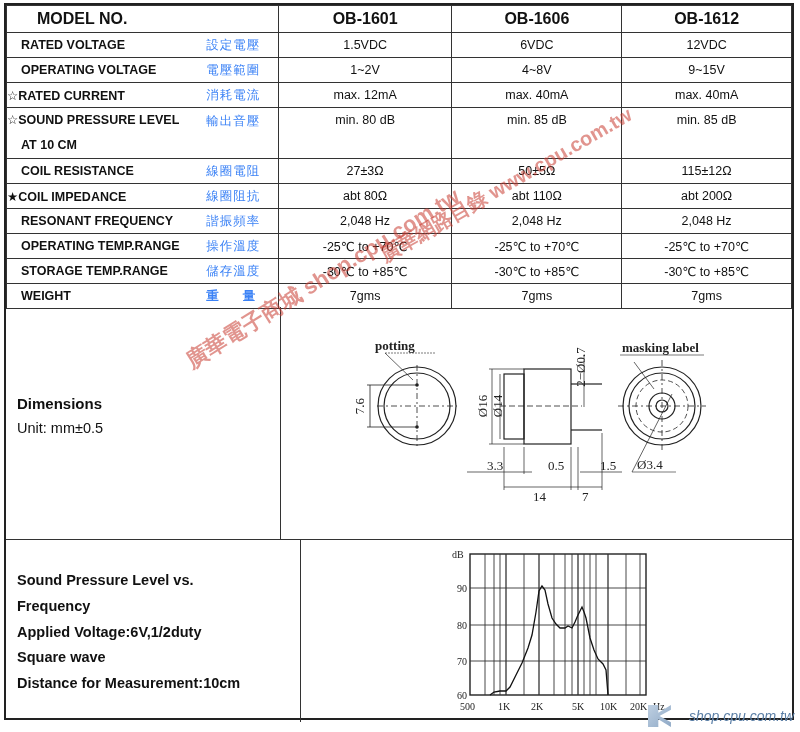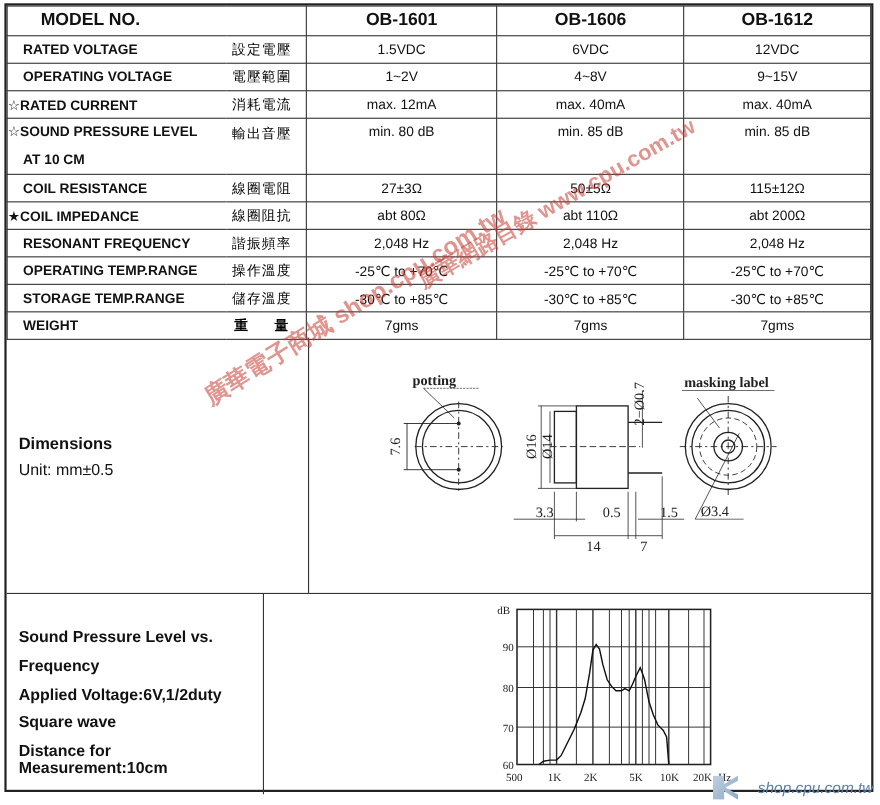--- a/index.html
+++ b/index.html
@@ -5,38 +5,38 @@
   * { box-sizing: border-box; margin: 0; padding: 0; }
   html, body { width: 800px; height: 732px; background: #fff; overflow: hidden; }
   body { position: relative; font-family: "Liberation Sans", "DejaVu Sans", sans-serif; color: #111; }
 
   .sheet { position: absolute; left: 4px; top: 3px; width: 790px; height: 717px; border: 2px solid #222; }
 
   table.spec { position: absolute; left: 0; top: 0; width: 786px; border-collapse: collapse; }
   table.spec td { border: 1.5px solid #333; height: 25px; font-size: 12.5px; text-align: center; vertical-align: middle; padding: 0; }
   table.spec td.label { text-align: left; font-weight: bold; font-size: 12.5px; padding-left: 14px; border-right: none; width: 200px; }
   table.spec td.label.star { padding-left: 0; }
-  table.spec td.zh { text-align: center; padding-right: 8px; font-size: 12.5px; border-left: none; width: 72px; color: #000000; letter-spacing: 1px; }
+  table.spec td.zh { text-align: left; padding-right: 8px; font-size: 12.5px; border-left: none; width: 72px; color: #3b82f6; letter-spacing: 1px; }
   table.spec td.c1 { width: 174px; }
   table.spec td.c2 { width: 170px; }
   table.spec td.c3 { width: 170px; }
   table.spec tr.head td { height: 27px; font-weight: bold; font-size: 16px; }
   table.spec tr.head td.label { font-size: 16px; padding-left: 30px; }
   table.spec tr.tall td { height: 50px; vertical-align: top; padding-top: 5px; }
   table.spec tr.tall td.label { line-height: 25px; padding-top: 0; }
   .zh-spaced { display: inline-flex; justify-content: space-between; width: 50px; }
 
   .dim-row { position: absolute; left: 0; top: 302px; width: 786px; height: 233px; border-bottom: 1.5px solid #333; }
   .dim-left { position: absolute; left: 0; top: 0; width: 275px; height: 100%; border-right: 1.5px solid #333; }
   .dim-title { position: absolute; left: 11px; top: 88px; font-weight: bold; font-size: 15px; }
   .dim-unit { position: absolute; left: 11px; top: 113px; font-size: 14.5px; }
   .dim-right { position: absolute; left: 276px; top: 0; width: 510px; height: 100%; }
 
   .spl-row { position: absolute; left: 0; top: 535px; width: 786px; height: 182px; }
-  .spl-left { position: absolute; left: 0; top: 0; width: 234px; height: 100%; border-right: 1.5px solid #333; }
+  .spl-left { position: absolute; left: 0; top: 0; width: 295px; height: 100%; border-right: 1.5px solid #333; }
   .spl-line { position: absolute; left: 11px; font-weight: bold; font-size: 14.5px; }
   .spl-right { position: absolute; left: 276px; top: 0; width: 510px; height: 100%; margin-left: 28px; }
 
   .wm { position: absolute; color: rgba(200,60,50,0.55); font-weight: bold; white-space: nowrap; pointer-events: none; }
   .wm1 { left: 180px; top: 350px; font-size: 22px; transform: rotate(-32deg); transform-origin: left top; }
   .wm2 { left: 375px; top: 245px; font-size: 20px; transform: rotate(-30deg); transform-origin: left top; }
 
   .footer-logo { position: absolute; left: 648px; top: 705px; width: 146px; height: 22px; display: flex; align-items: center; }
   .footer-logo .k { width: 26px; height: 22px; background: linear-gradient(135deg,#bfd0e2,#8fa9c6); clip-path: polygon(0 0, 45% 0, 45% 35%, 100% 0, 100% 22%, 50% 50%, 100% 78%, 100% 100%, 45% 65%, 45% 100%, 0 100%); }
   .footer-logo .t { font-style: italic; font-size: 14px; color: #5b7fa6; margin-left: 18px; }

